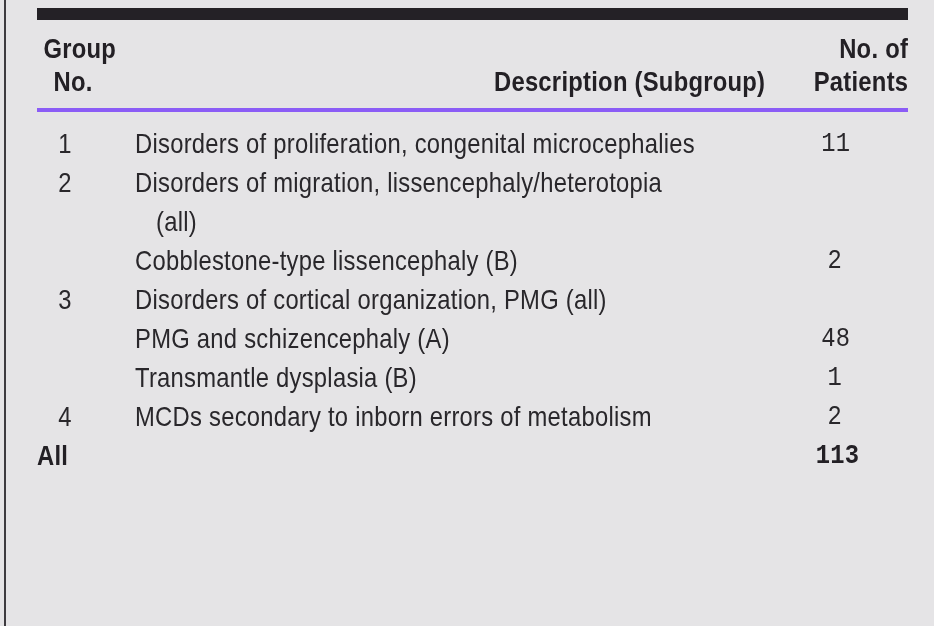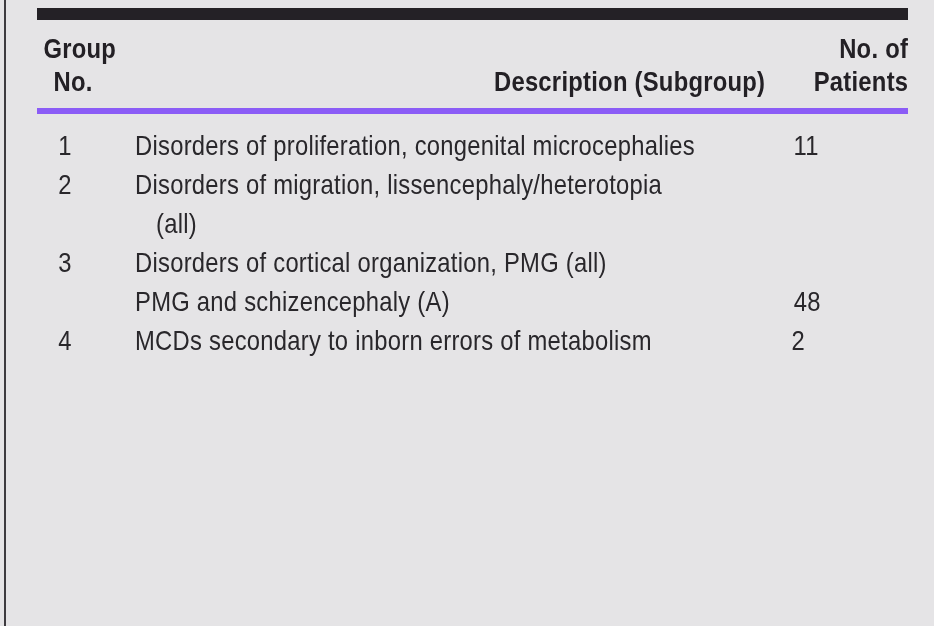--- a/index.html
+++ b/index.html
@@ -45,21 +45,21 @@
   
   .cx {
     display: inline-block;
     transform: scaleX(0.85);
     transform-origin: 0 50%;
     white-space: nowrap;
     letter-spacing: 0.3px;
   }
 
   thead th {
-    border-bottom: 6px solid #8b5cf6;
+    border-bottom: 4px solid #8b5cf6;
     padding: 12px 0 10px 0;
     font-size: 28px;
     font-weight: bold;
     line-height: 33px;
     color: #232025;
     vertical-align: bottom;
   }
   th.h-group { text-align: center; overflow: visible; }
   th.h-group .cx { transform-origin: 50% 50%; }
   th.h-desc { text-align: right; }
@@ -76,22 +76,23 @@
   tbody tr:first-child td { padding-top: 12px; }
   td.g {
     text-align: center;
     padding-right: 16px;
   }
   td.g .cx { transform-origin: 50% 50%; }
   td.d { padding-left: 26px; }
   td.d .dline { line-height: 39px; }
   td.d .dline.cont { padding-left: 21px; }
   td.n {
-    text-align: left;
+    text-align: center;
     padding-right: 30px;
+    font-family: Liberation Mono, monospace;
   }
   td.n .cx { transform-origin: 100% 50%; }
 
   tr.total td.g {
     text-align: left;
     padding-right: 0;
     font-weight: bold;
     color: #232025;
   }
   tr.total td.g .cx { transform-origin: 0 50%; }
@@ -138,35 +139,54 @@
         </tr>
         <tr class="">
           <td class="g"><span class="cx">2</span></td>
           <td class="d">
             <div class="dline"><span class="cx">Disorders of migration, lissencephaly/heterotopia</span></div>
             <div class="dline cont"><span class="cx">(all)</span></div>
           </td>
           <td class="n"><span class="cx"></span></td>
         </tr>
         <tr class="">
+          <td class="g"><span class="cx"></span></td>
+          <td class="d">
+            <div class="dline"><span class="cx">Cobblestone-type lissencephaly (B)</span></div>
+          </td>
+          <td class="n"><span class="cx">2</span></td>
+        </tr>
+        <tr class="">
           <td class="g"><span class="cx">3</span></td>
           <td class="d">
             <div class="dline"><span class="cx">Disorders of cortical organization, PMG (all)</span></div>
           </td>
           <td class="n"><span class="cx"></span></td>
         </tr>
         <tr class="">
           <td class="g"><span class="cx"></span></td>
           <td class="d">
             <div class="dline"><span class="cx">PMG and schizencephaly (A)</span></div>
           </td>
           <td class="n"><span class="cx">48</span></td>
         </tr>
         <tr class="">
+          <td class="g"><span class="cx"></span></td>
+          <td class="d">
+            <div class="dline"><span class="cx">Transmantle dysplasia (B)</span></div>
+          </td>
+          <td class="n"><span class="cx">1</span></td>
+        </tr>
+        <tr class="">
           <td class="g"><span class="cx">4</span></td>
           <td class="d">
             <div class="dline"><span class="cx">MCDs secondary to inborn errors of metabolism</span></div>
           </td>
           <td class="n"><span class="cx">2</span></td>
         </tr>
+        <tr class="total">
+          <td class="g"><span class="cx">All</span></td>
+          <td class="d"></td>
+          <td class="n"><span class="cx">113</span></td>
+        </tr>
       </tbody>
   </table>
 </div>
 
 </body></html>

